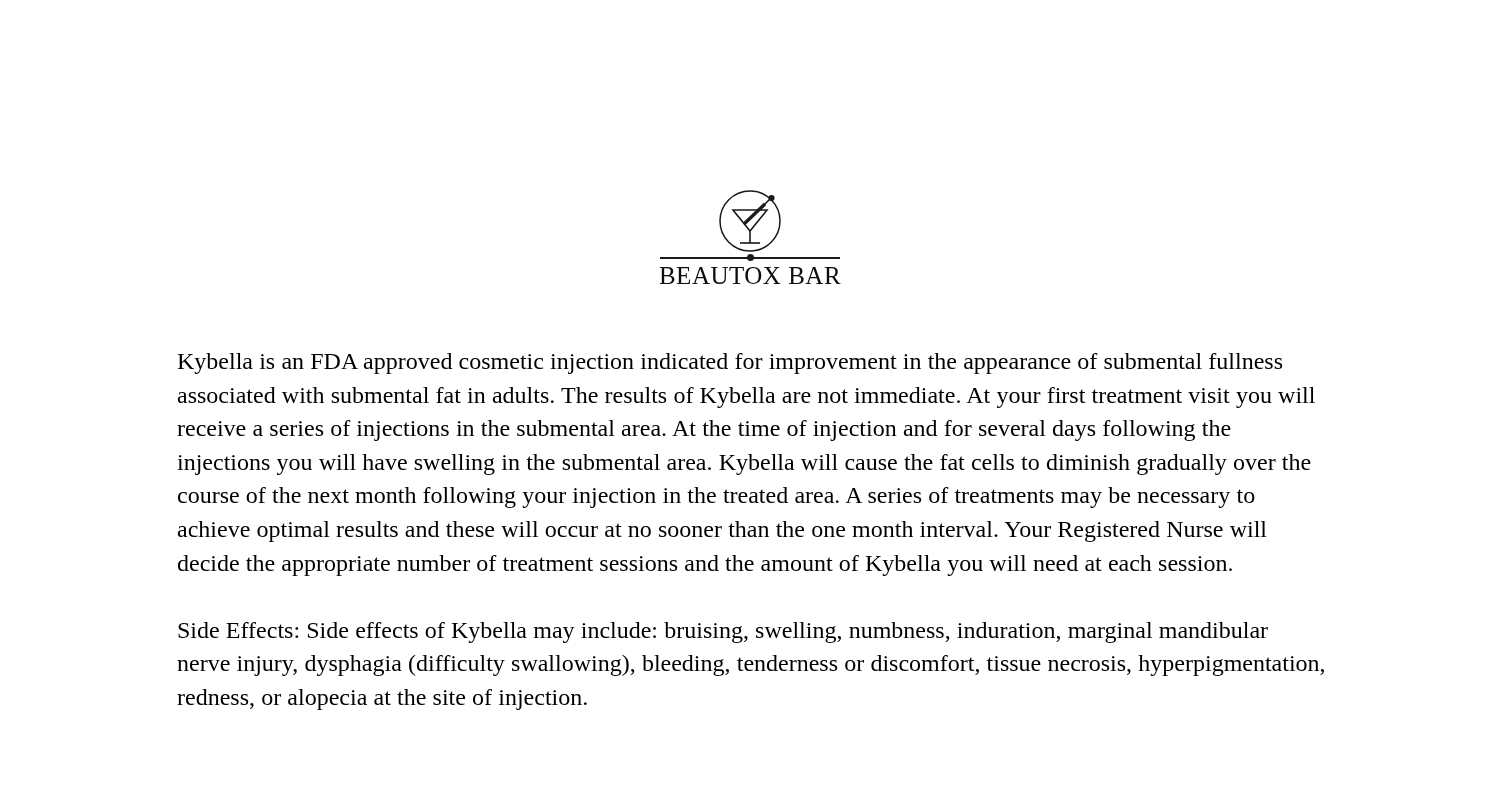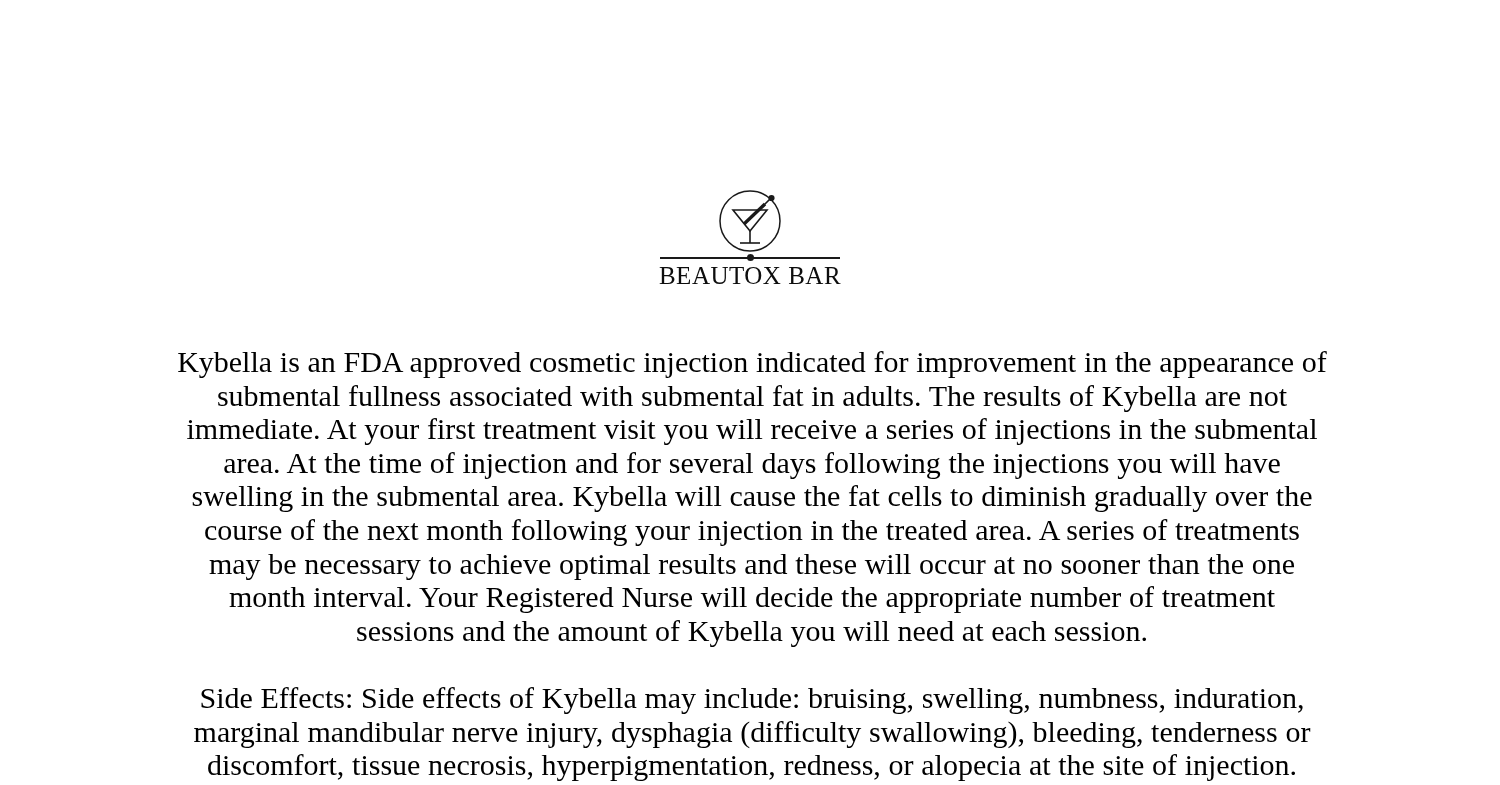--- a/index.html
+++ b/index.html
@@ -85,25 +85,25 @@
 
   
   .body-copy {
     position: absolute;
     left: 177px;
     top: 345px;
     width: 1150px;
   }
 
   .para {
-    font-size: 30px;
+    font-size: 24px;
     line-height: 33.6px;
     color: #000000;
     margin: 0;
-    text-align: center;
+    text-align: left;
     word-spacing: 0.2px;
     font-family: Liberation Serif, serif;
   }
 
   .para + .para {
     margin-top: 33.6px;
   }
 </style>
 </head>
 <body>

